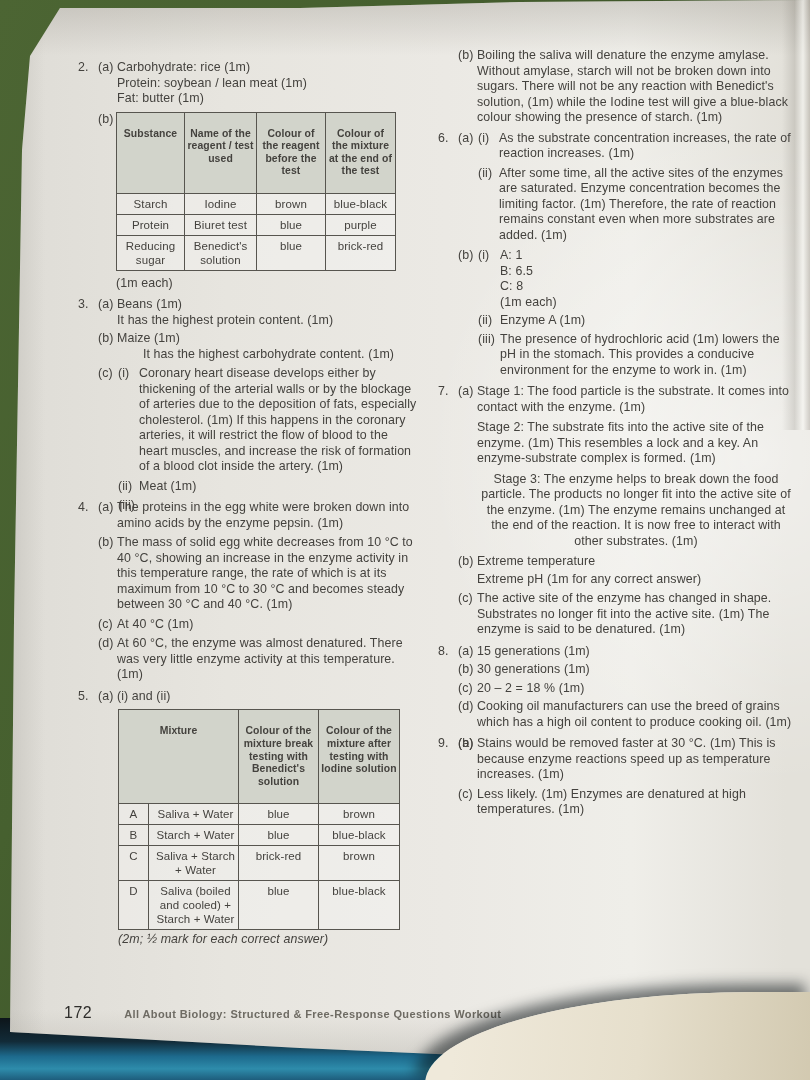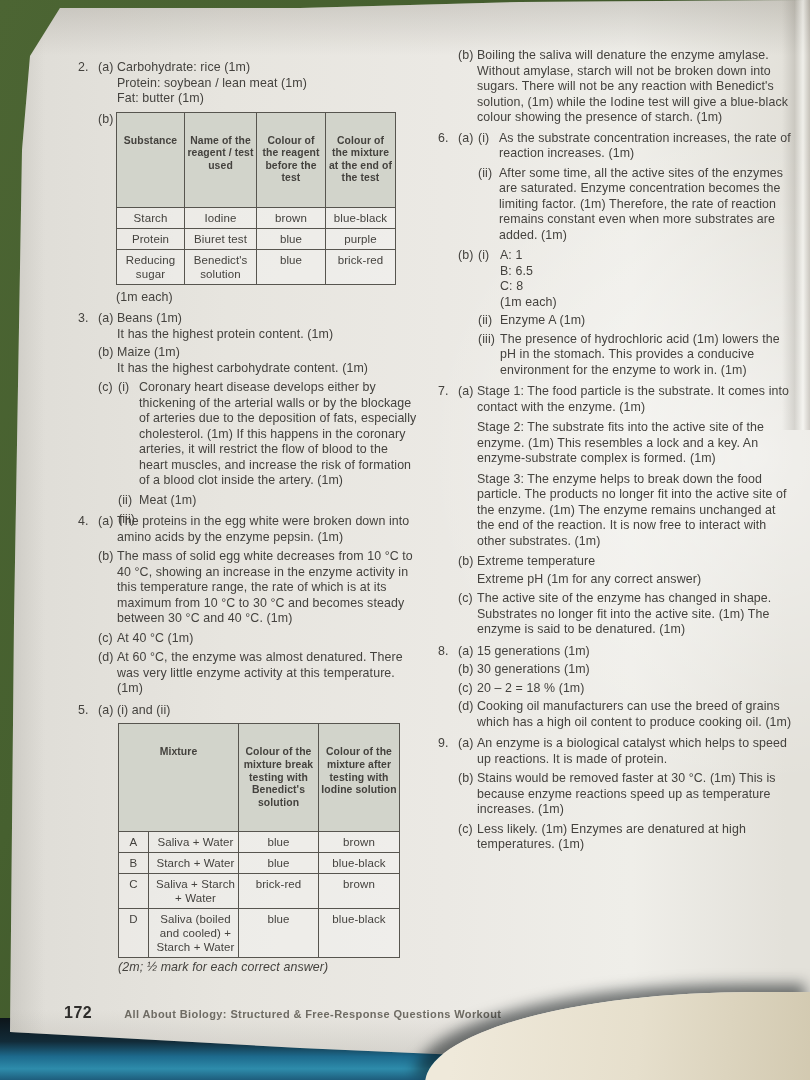--- a/index.html
+++ b/index.html
@@ -22,25 +22,25 @@
     border-top-left-radius:340px 95px;
     background:linear-gradient(95deg,#efe9da 8%,#e6dfcc 55%,#d2c9b0 100%);
     box-shadow:-10px -8px 14px rgba(8,14,18,0.55);}
   .col{position:absolute;color:#44423e;font-size:12.4px;line-height:15.5px;letter-spacing:0.1px;}
   .col-left{left:78px;top:60px;width:342px;}
   .col-right{left:438px;top:48px;width:357px;}
   .item{position:relative;margin-top:3px;}
   .mk{position:absolute;top:0;white-space:nowrap;}
   table.ans{border-collapse:collapse;table-layout:fixed;background:rgba(250,250,248,0.35);}
   table.ans th,table.ans td{border:1px solid #57554f;vertical-align:top;word-wrap:break-word;}
-  table.ans th{background:#d2d4cb;font-weight:bold;font-size:10.4px;line-height:12.6px;text-align:center;padding:22px 2px;}
+  table.ans th{background:#d2d4cb;font-weight:bold;font-size:10.4px;line-height:12.6px;text-align:center;padding:15px 2px;}
   table.ans td{font-size:11.5px;line-height:14px;text-align:center;padding:3px 2px;}
   table.ans td.mixcell{text-align:center;padding-left:6px;}
   .footer{position:absolute;left:64px;top:1004px;white-space:nowrap;}
-  .pagenum{font-weight:bold;font-size:16px;color:#2e2d2b;letter-spacing:0.5px;}
+  .pagenum{font-weight:normal;font-size:16px;color:#2e2d2b;letter-spacing:0.5px;}
   .booktitle{font-weight:bold;font-size:11px;color:#6e6b63;letter-spacing:0.4px;margin-left:32px;}
 </style>
 </head>
 <body>
 
 <div class="photo">
   <div class="bg-bottom"></div>
   <div class="page">
     <div class="col col-left" id="col-left">
         <div class="item" style="padding-left: 39px; margin-top: 0px;"><span class="mk" style="left: 0px;">2.</span><span class="mk" style="left: 20px;">(a)</span><span>Carbohydrate: rice (1m)</span></div>
@@ -82,21 +82,21 @@
                 <td>blue</td>
                 <td>brick-red</td>
               </tr>
             </tbody>
           </table>
         </div>
         <div class="item" style="padding-left: 38px; margin-top: 5px;"><span>(1m each)</span></div>
         <div class="item" style="padding-left: 39px; margin-top: 6px;"><span class="mk" style="left: 0px;">3.</span><span class="mk" style="left: 20px;">(a)</span><span>Beans (1m)</span></div>
         <div class="item" style="padding-left: 39px; margin-top: 0px;"><span>It has the highest protein content. (1m)</span></div>
         <div class="item" style="padding-left: 39px; margin-top: 3px;"><span class="mk" style="left: 20px;">(b)</span><span>Maize (1m)</span></div>
-        <div class="item" style="padding-left: 39px; margin-top: 0px;"><span>It has the highest carbohydrate content. (1m)</span></div>
+        <div class="item" style="padding-left: 39px; margin-top: 0px; text-align: center;"><span>It has the highest carbohydrate content. (1m)</span></div>
         <div class="item" style="padding-left: 61px; margin-top: 4px;"><span class="mk" style="left: 20px;">(c)</span><span class="mk" style="left: 40px;">(i)</span><span>Coronary heart disease develops either by thickening of the arterial walls or by the blockage of arteries due to the deposition of fats, especially cholesterol. (1m) If this happens in the coronary arteries, it will restrict the flow of blood to the heart muscles, and increase the risk of formation of a blood clot inside the artery. (1m)</span></div>
         <div class="item" style="padding-left: 61px; margin-top: 4px;"><span class="mk" style="left: 40px;">(ii)</span><span>Meat (1m)</span></div>
         <div class="item" style="padding-left: 61px; margin-top: 4px;"><span class="mk" style="left: 40px;">(iii)</span></div>
         <div class="item" style="padding-left: 39px; margin-top: 6px;"><span class="mk" style="left: 0px;">4.</span><span class="mk" style="left: 20px;">(a)</span><span>The proteins in the egg white were broken down into amino acids by the enzyme pepsin. (1m)</span></div>
         <div class="item" style="padding-left: 39px; margin-top: 4px;"><span class="mk" style="left: 20px;">(b)</span><span>The mass of solid egg white decreases from 10 °C to 40 °C, showing an increase in the enzyme activity in this temperature range, the rate of which is at its maximum from 10 °C to 30 °C and becomes steady between 30 °C and 40 °C. (1m)</span></div>
         <div class="item" style="padding-left: 39px; margin-top: 4px;"><span class="mk" style="left: 20px;">(c)</span><span>At 40 °C (1m)</span></div>
         <div class="item" style="padding-left: 39px; margin-top: 4px;"><span class="mk" style="left: 20px;">(d)</span><span>At 60 °C, the enzyme was almost denatured. There was very little enzyme activity at this temperature. (1m)</span></div>
         <div class="item" style="padding-left: 39px; margin-top: 6px;"><span class="mk" style="left: 0px;">5.</span><span class="mk" style="left: 20px;">(a)</span><span>(i) and (ii)</span></div>
         <div class="item" style="padding-left: 40px; margin-top: 5px;">
           <table class="ans" style="width: 281px;">
@@ -148,29 +148,29 @@
         <div class="item" style="padding-left: 61px; margin-top: 5px;"><span class="mk" style="left: 0px;">6.</span><span class="mk" style="left: 20px;">(a)</span><span class="mk" style="left: 40px;">(i)</span><span>As the substrate concentration increases, the rate of reaction increases. (1m)</span></div>
         <div class="item" style="padding-left: 61px; margin-top: 4px;"><span class="mk" style="left: 40px;">(ii)</span><span>After some time, all the active sites of the enzymes are saturated. Enzyme concentration becomes the limiting factor. (1m) Therefore, the rate of reaction remains constant even when more substrates are added. (1m)</span></div>
         <div class="item" style="padding-left: 62px; margin-top: 5px;"><span class="mk" style="left: 20px;">(b)</span><span class="mk" style="left: 40px;">(i)</span><span>A: 1</span></div>
         <div class="item" style="padding-left: 62px; margin-top: 0px;"><span>B: 6.5</span></div>
         <div class="item" style="padding-left: 62px; margin-top: 0px;"><span>C: 8</span></div>
         <div class="item" style="padding-left: 62px; margin-top: 0px;"><span>(1m each)</span></div>
         <div class="item" style="padding-left: 62px; margin-top: 3px;"><span class="mk" style="left: 40px;">(ii)</span><span>Enzyme A (1m)</span></div>
         <div class="item" style="padding-left: 62px; margin-top: 3px;"><span class="mk" style="left: 40px;">(iii)</span><span>The presence of hydrochloric acid (1m) lowers the pH in the stomach. This provides a conducive environment for the enzyme to work in. (1m)</span></div>
         <div class="item" style="padding-left: 39px; margin-top: 6px;"><span class="mk" style="left: 0px;">7.</span><span class="mk" style="left: 20px;">(a)</span><span>Stage 1: The food particle is the substrate. It comes into contact with the enzyme. (1m)</span></div>
         <div class="item" style="padding-left: 39px; margin-top: 5px;"><span>Stage 2: The substrate fits into the active site of the enzyme. (1m) This resembles a lock and a key. An enzyme-substrate complex is formed. (1m)</span></div>
-        <div class="item" style="padding-left: 39px; margin-top: 5px;"><span>Stage 3: The enzyme helps to break down the food particle. The products no longer fit into the active site of the enzyme. (1m) The enzyme remains unchanged at the end of the reaction. It is now free to interact with other substrates. (1m)</span></div>
+        <div class="item" style="padding-left: 39px; margin-top: 5px; text-align: center;"><span>Stage 3: The enzyme helps to break down the food particle. The products no longer fit into the active site of the enzyme. (1m) The enzyme remains unchanged at the end of the reaction. It is now free to interact with other substrates. (1m)</span></div>
         <div class="item" style="padding-left: 39px; margin-top: 5px;"><span class="mk" style="left: 20px;">(b)</span><span>Extreme temperature</span></div>
         <div class="item" style="padding-left: 39px; margin-top: 2px;"><span>Extreme pH (1m for any correct answer)</span></div>
         <div class="item" style="padding-left: 39px; margin-top: 4px;"><span class="mk" style="left: 20px;">(c)</span><span>The active site of the enzyme has changed in shape. Substrates no longer fit into the active site. (1m) The enzyme is said to be denatured. (1m)</span></div>
         <div class="item" style="padding-left: 39px; margin-top: 6px;"><span class="mk" style="left: 0px;">8.</span><span class="mk" style="left: 20px;">(a)</span><span>15 generations (1m)</span></div>
         <div class="item" style="padding-left: 39px; margin-top: 3px;"><span class="mk" style="left: 20px;">(b)</span><span>30 generations (1m)</span></div>
         <div class="item" style="padding-left: 39px; margin-top: 3px;"><span class="mk" style="left: 20px;">(c)</span><span>20 – 2 = 18 % (1m)</span></div>
         <div class="item" style="padding-left: 39px; margin-top: 3px;"><span class="mk" style="left: 20px;">(d)</span><span>Cooking oil manufacturers can use the breed of grains which has a high oil content to produce cooking oil. (1m)</span></div>
-        <div class="item" style="padding-left: 39px; margin-top: 6px;"><span class="mk" style="left: 0px;">9.</span><span class="mk" style="left: 20px;">(a)</span><span>An enzyme is a biological catalyst which helps to speed up reactions. It is made of protein.</span></div>
+        <div class="item" style="padding-left: 39px; margin-top: 6px;"><span class="mk" style="left: 0px;">9.</span><span class="mk" style="left: 20px;">(a)</span></div>
         <div class="item" style="padding-left: 39px; margin-top: 4px;"><span class="mk" style="left: 20px;">(b)</span><span>Stains would be removed faster at 30 °C. (1m) This is because enzyme reactions speed up as temperature increases. (1m)</span></div>
         <div class="item" style="padding-left: 39px; margin-top: 4px;"><span class="mk" style="left: 20px;">(c)</span><span>Less likely. (1m) Enzymes are denatured at high temperatures. (1m)</span></div>
       </div>
     <div class="footer">
       <span class="pagenum">172</span><span class="booktitle">All About Biology: Structured &amp; Free-Response Questions Workout</span>
     </div>
     <div class="spine-shade"></div>
   </div>
   <div class="curl"></div>
 </div>

